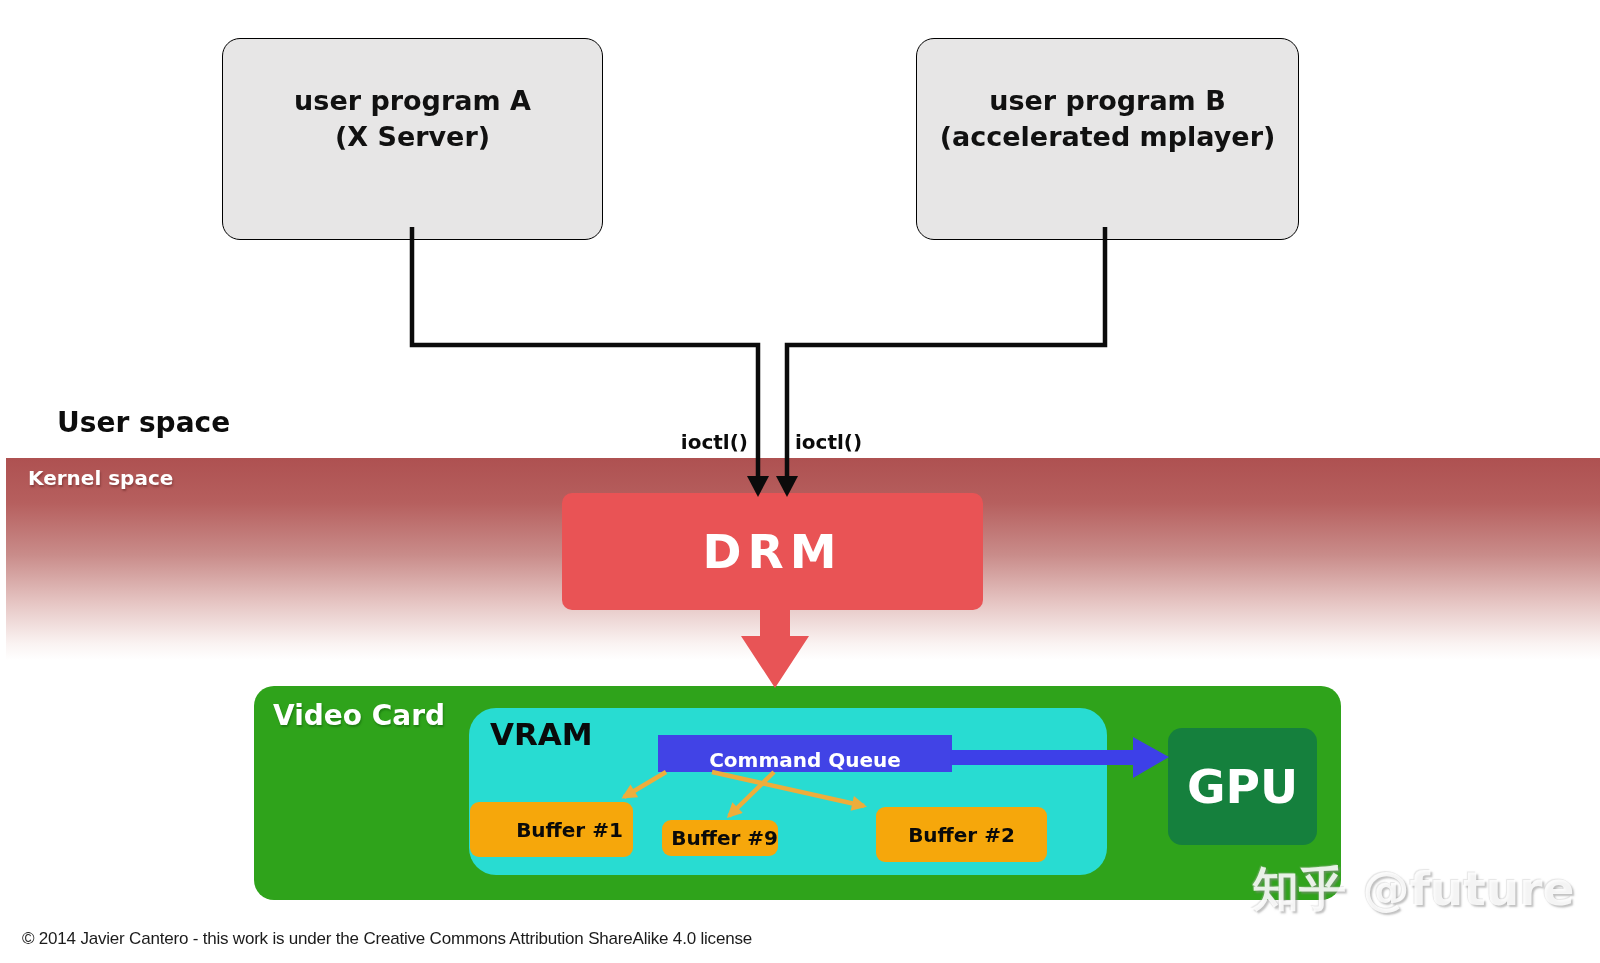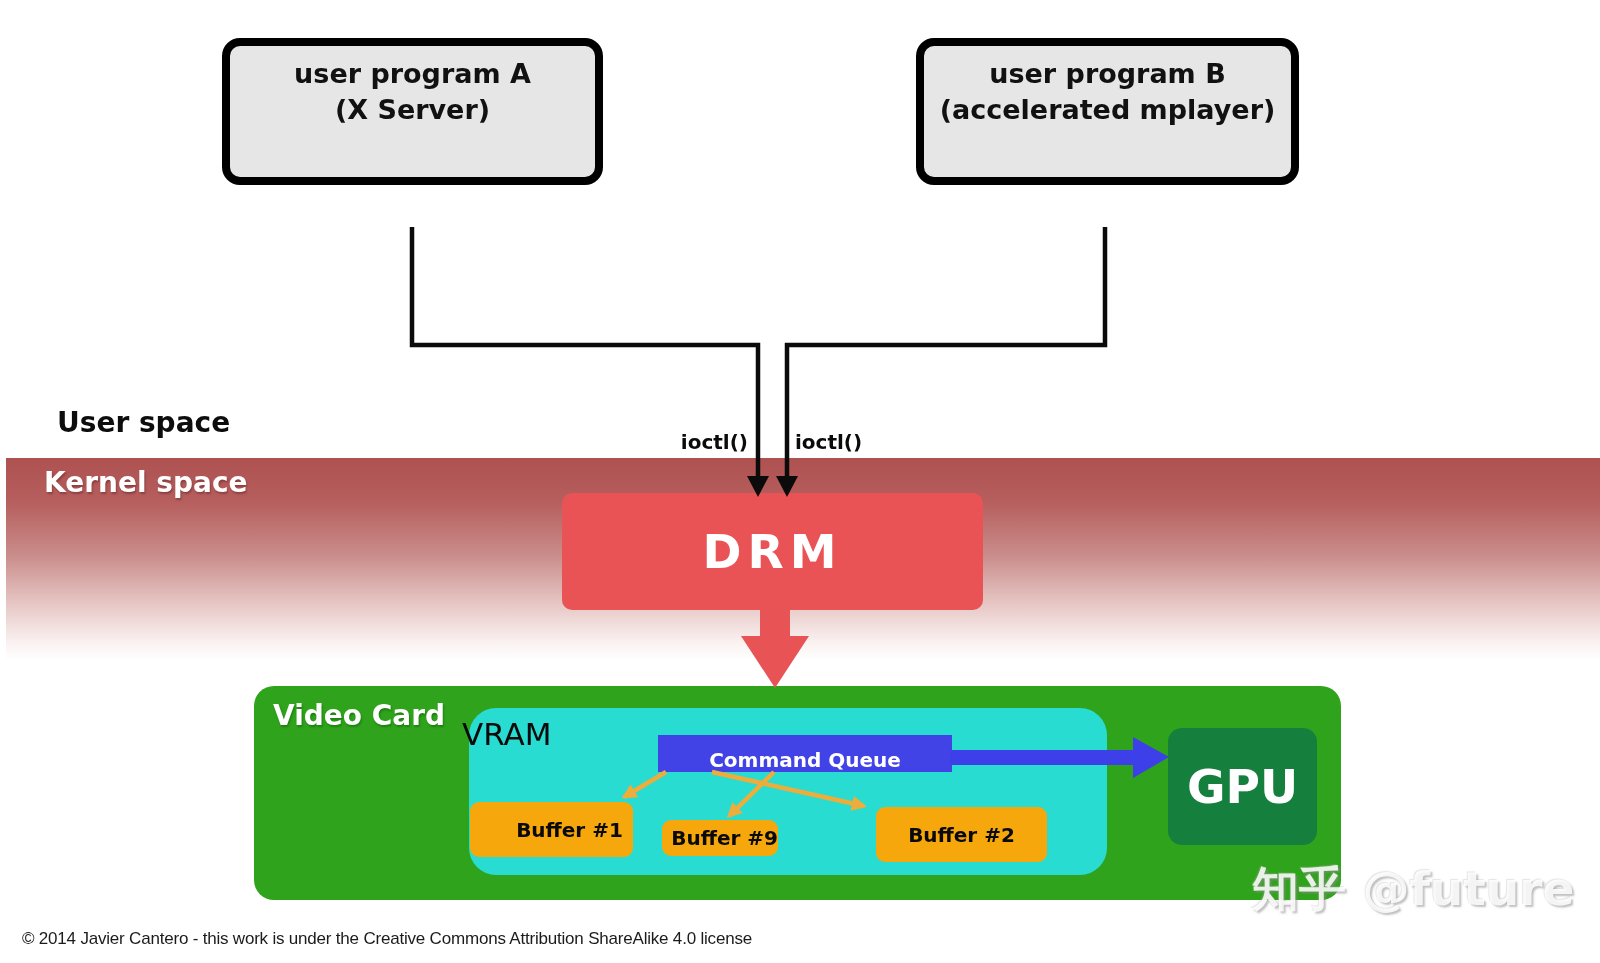--- a/index.html
+++ b/index.html
@@ -2,40 +2,39 @@
 <html><head>
 <meta charset="utf-8">
 <style>
   html,body{margin:0;padding:0;background:#ffffff;}
   .canvas{
     position:relative;width:1600px;height:963px;background:#ffffff;overflow:hidden;
     font-family:"DejaVu Sans","Liberation Sans",sans-serif;
   }
   
   .ubox{
-    position:absolute;top:38px;height:147px;background:#e7e6e6;
-    border:8px solid #000000;border-radius:18px;box-sizing:border-box;
+    position:absolute;top:38px;height:202px;background:#e7e6e6;
+    border:1px solid #000000;border-radius:18px;box-sizing:border-box;
     display:flex;flex-direction:column;align-items:center;justify-content:center;
     font-weight:bold;font-size:27px;line-height:36px;color:#111;text-align:center;
     padding-bottom:40px;
   }
   .ubox-a{left:222px;width:381px;}
   .ubox-b{left:916px;width:383px;}
   
   .user-space{
     position:absolute;left:57px;top:406px;font-weight:bold;font-size:28px;color:#0d0d0d;
   }
   .kernel-band{
     position:absolute;left:6px;right:0;top:458px;height:202px;
     background:linear-gradient(180deg,#ae5151 0%,#b65f5e 22%,#c98c8a 48%,#e6c6c4 72%,#faf3f2 92%,#ffffff 100%);
   }
   .kernel-space{
-    position:absolute;left:28px;top:466px;font-weight:bold;font-size:28px;color:#ffffff;
+    position:absolute;left:28px;top:466px;font-weight:bold;font-size:20px;color:#ffffff;
     text-shadow:1px 2px 2px rgba(90,30,30,0.45);
-    margin-left:16px;
   }
   .ioctl{
     position:absolute;top:430px;font-weight:bold;font-size:20px;color:#0b0b0b;
   }
   .ioctl-left{left:600px;width:148px;text-align:right;}
   .ioctl-right{left:795px;}
   
   .drm{
     position:absolute;left:562px;top:493px;width:421px;height:117px;background:#e95355;
     border-radius:10px;display:flex;align-items:center;justify-content:center;
@@ -48,21 +47,21 @@
   }
   .vcard-title{
     position:absolute;left:273px;top:699px;font-weight:bold;font-size:28px;color:#ffffff;
     text-shadow:1px 2px 2px rgba(0,60,0,0.35);
   }
   .vram{
     position:absolute;left:469px;top:708px;width:638px;height:167px;
     background:#28dcd2;border-radius:27px;
   }
   .vram-title{
-    position:absolute;left:462px;top:716px;font-weight:normal;font-size:31px;color:#0a0a0a;
+    position:absolute;left:490px;top:716px;font-weight:bold;font-size:31px;color:#0a0a0a;
   }
   .cqueue{
     position:absolute;left:658px;top:735px;width:294px;height:37px;background:#4143e6;
     display:flex;align-items:flex-end;justify-content:center;
     color:#ffffff;font-weight:bold;font-size:20px;
   }
   .buffer{
     position:absolute;background:#f6a70b;border-radius:9px;
     display:flex;align-items:center;justify-content:center;
     color:#0a0a0a;font-weight:bold;font-size:20px;

